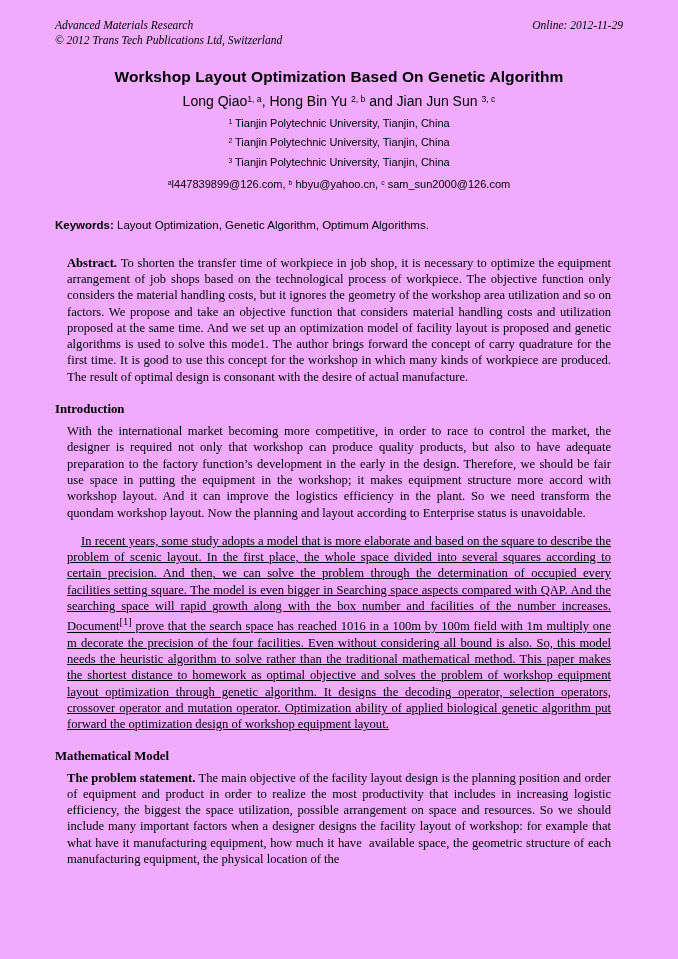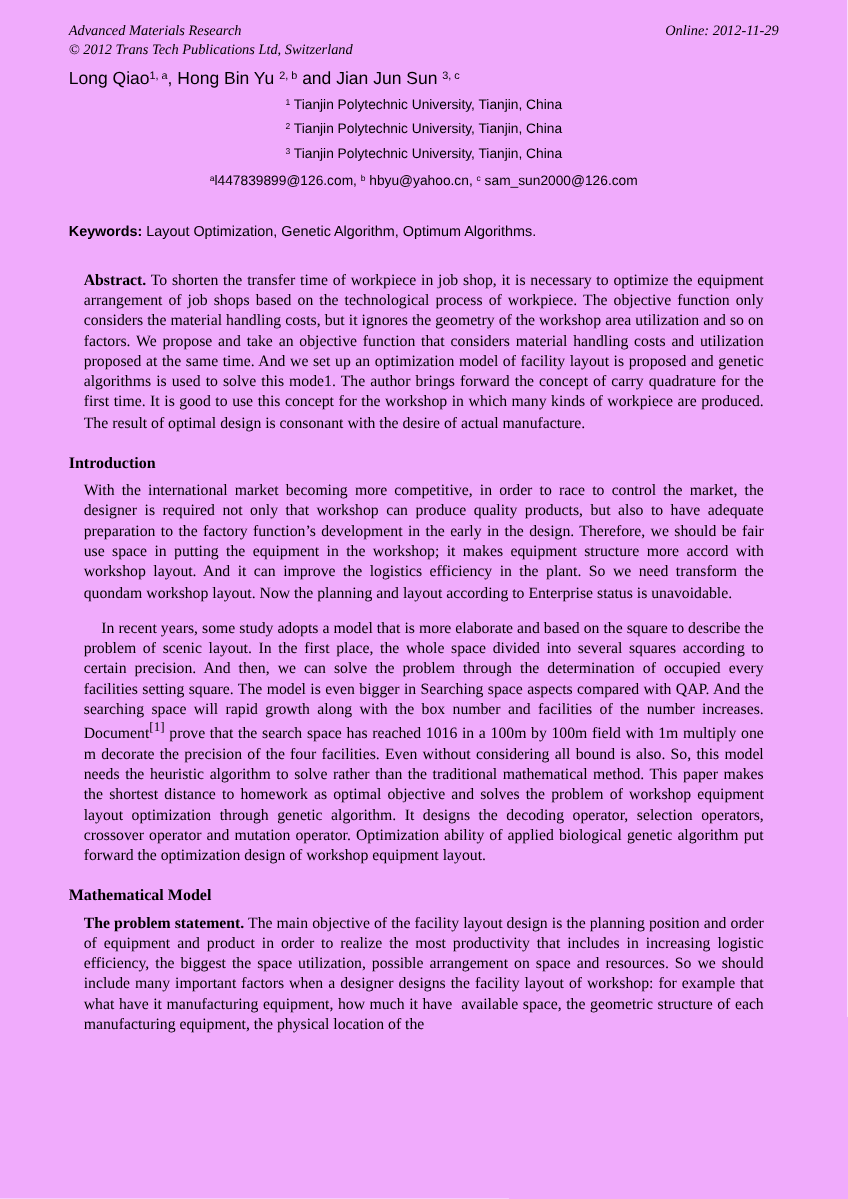--- a/index.html
+++ b/index.html
@@ -32,21 +32,21 @@
     font-family: "Liberation Sans", sans-serif;
     font-weight: bold;
     font-size: 15.5px;
     text-align: center;
     margin: 21px 0 0 0;
     letter-spacing: 0.1px;
   }
   .authors {
     font-family: "Liberation Sans", sans-serif;
     font-size: 14px;
-    text-align: left;
+    text-align: center;
     margin-top: 7px;
   }
   .authors sup, .affil sup, .emails sup {
     font-size: 0.62em;
     line-height: 0;
     position: relative;
     top: -0.45em;
     vertical-align: baseline;
   }
   .affil {
@@ -77,38 +77,39 @@
   .abstract { margin-top: 24px; }
   .lead-bold { font-weight: bold; }
   .sec-heading {
     font-size: 12.8px;
     font-weight: bold;
     margin: 0;
     padding: 0;
   }
   .intro-heading { margin-top: 17px; }
   .intro-p1 { margin-top: 6px; }
-  .indent-para { text-indent: 14px; margin-top: 0; }
+  .indent-para { text-indent: 14px; margin-top: 0; text-decoration: underline; }
   .mm-heading { margin-top: 16px; }
   .mm-para { margin-top: 6px; }
   p { margin: 12px; }
 </style>
 </head>
 <body>
 
 <div class="page">
 
   <div class="pub-header">
     <div class="pub-left">
       <div>Advanced Materials Research</div>
       <div>© 2012 Trans Tech Publications Ltd, Switzerland</div>
     </div>
     <div class="pub-right">Online: 2012-11-29</div>
   </div>
 
+  <h1 class="title">Workshop Layout Optimization Based On Genetic Algorithm</h1>
 
   <div class="authors">
     <span>Long Qiao</span><sup>1, a</sup><span>, </span><span>Hong Bin Yu </span><sup>2, b</sup><span> and </span><span>Jian Jun Sun </span><sup>3, c</sup>
   </div>
 
   <div class="affil">
     <sup>1</sup><span> Tianjin Polytechnic University, Tianjin, China</span>
   </div>
   <div class="affil">
     <sup>2</sup><span> Tianjin Polytechnic University, Tianjin, China</span>

